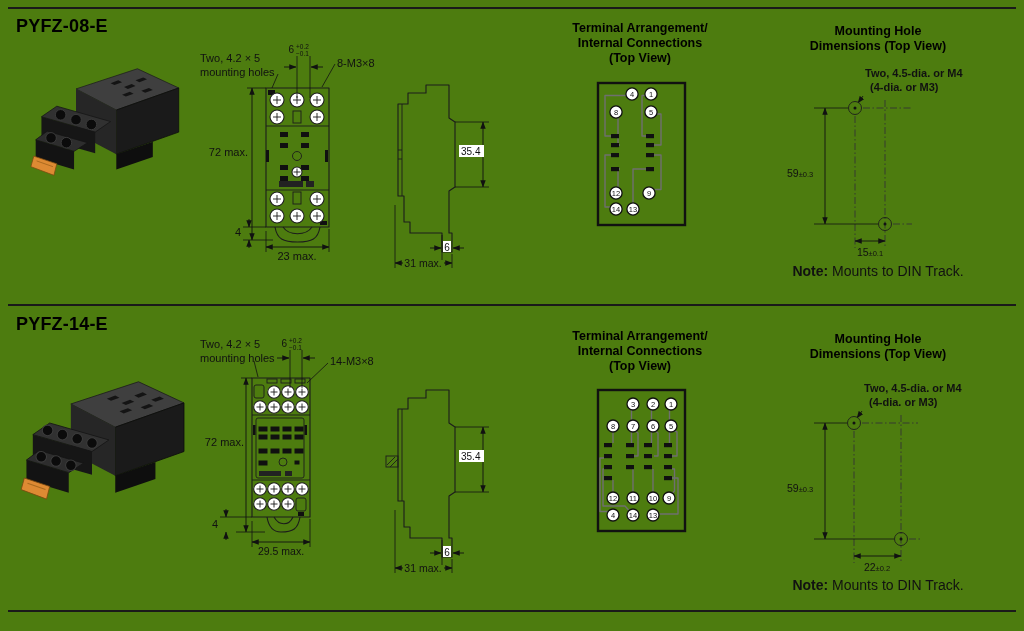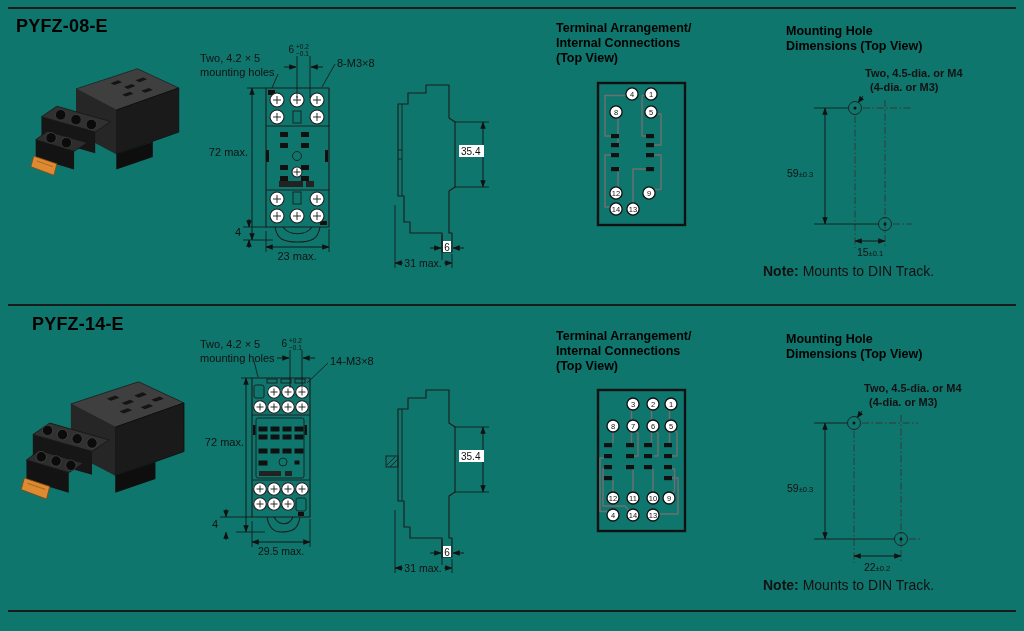--- a/index.html
+++ b/index.html
@@ -1,22 +1,22 @@
 <!DOCTYPE html>
 <html><head>
 <meta charset="utf-8">
 <style>
   html,body{margin:0;padding:0;background:#e8e8e8;}
-  .page{position:relative;width:1024px;height:631px;background:#0f766e;
+  .page{position:relative;width:1024px;height:631px;background:#4d7c0f;
         font-family:"Liberation Sans",sans-serif;color:#111;overflow:hidden;}
   .rule{position:absolute;left:8px;width:1008px;height:2px;background:#1a1a1a;}
   .model{position:absolute;font-size:18px;font-weight:bold;letter-spacing:.2px;color:#000;}
-  .blockhead{position:absolute;font-size:12.5px;font-weight:bold;text-align:left;line-height:15px;color:#000;}
+  .blockhead{position:absolute;font-size:12.5px;font-weight:bold;text-align:center;line-height:15px;color:#000;}
   .smalllab{position:absolute;font-size:11px;line-height:14px;color:#111;font-weight:bold;}
-  .note{position:absolute;font-size:14px;color:#111;width:230px;text-align:left;}
+  .note{position:absolute;font-size:14px;color:#111;width:230px;text-align:center;}
   .note .nl{font-weight:bold;}
   svg{position:absolute;overflow:visible;}
   svg text{font-family:"Liberation Sans",sans-serif;fill:#111;}
   .ln{fill:none;stroke:#1c1c1c;stroke-width:1.1;stroke-linejoin:round;}
   .thin{fill:none;stroke:#1c1c1c;stroke-width:.9;}
   .dim{stroke:#111;stroke-width:.9;fill:none;}
   .ext{stroke:#111;stroke-width:.8;fill:none;}
   .dd{stroke:#333;stroke-width:.9;fill:none;stroke-dasharray:7 2.5 1.5 2.5;}
   .gry{fill:none;stroke:#6f6f6f;stroke-width:1.4;stroke-linejoin:round;}
   .blk{fill:#101010;stroke:none;}
@@ -265,21 +265,21 @@
     <text class="t105" x="17" y="117"><tspan>59</tspan><tspan class="t75">±0.3</tspan></text>
     <line class="dim" x1="85" y1="181" x2="115" y2="181" marker-start="url(#a3)" marker-end="url(#a3)"></line>
     <text class="t105" x="100" y="196" text-anchor="middle"><tspan>15</tspan><tspan class="t75">±0.1</tspan></text>
   </svg>
 
   <div class="note" style="left:763px;top:263px;">
     <span class="nl">Note:</span>
     <span>Mounts to DIN Track.</span>
   </div>
 
-  <div class="model" style="left:16px;top:314px;margin-left:16px;">PYFZ-14-E</div>
+  <div class="model" style="left:16px;top:314px;">PYFZ-14-E</div>
 
   <svg style="left:18px;top:370px;" width="185" height="143" viewBox="0 0 175 135">
     <g>
       <polygon points="50,32 114,11 157,31 92,54" fill="#3f3f3f" stroke="#1d1d1d" stroke-width=".8"></polygon>
       <polygon points="92,54 157,31 157,77 92,100" fill="#1a1a1a" stroke="#0c0c0c" stroke-width=".8"></polygon>
       <polygon points="50,32 92,54 92,100 50,78" fill="#262626"></polygon>
       <polygon points="84,27 92,24 96,26 88,29" fill="#141414"></polygon>
       <polygon points="98,31 106,28 110,30 102,33" fill="#141414"></polygon>
       <polygon points="110,24 118,21 122,23 114,26" fill="#141414"></polygon>
       <polygon points="96,39 104,36 108,38 100,41" fill="#141414"></polygon>

